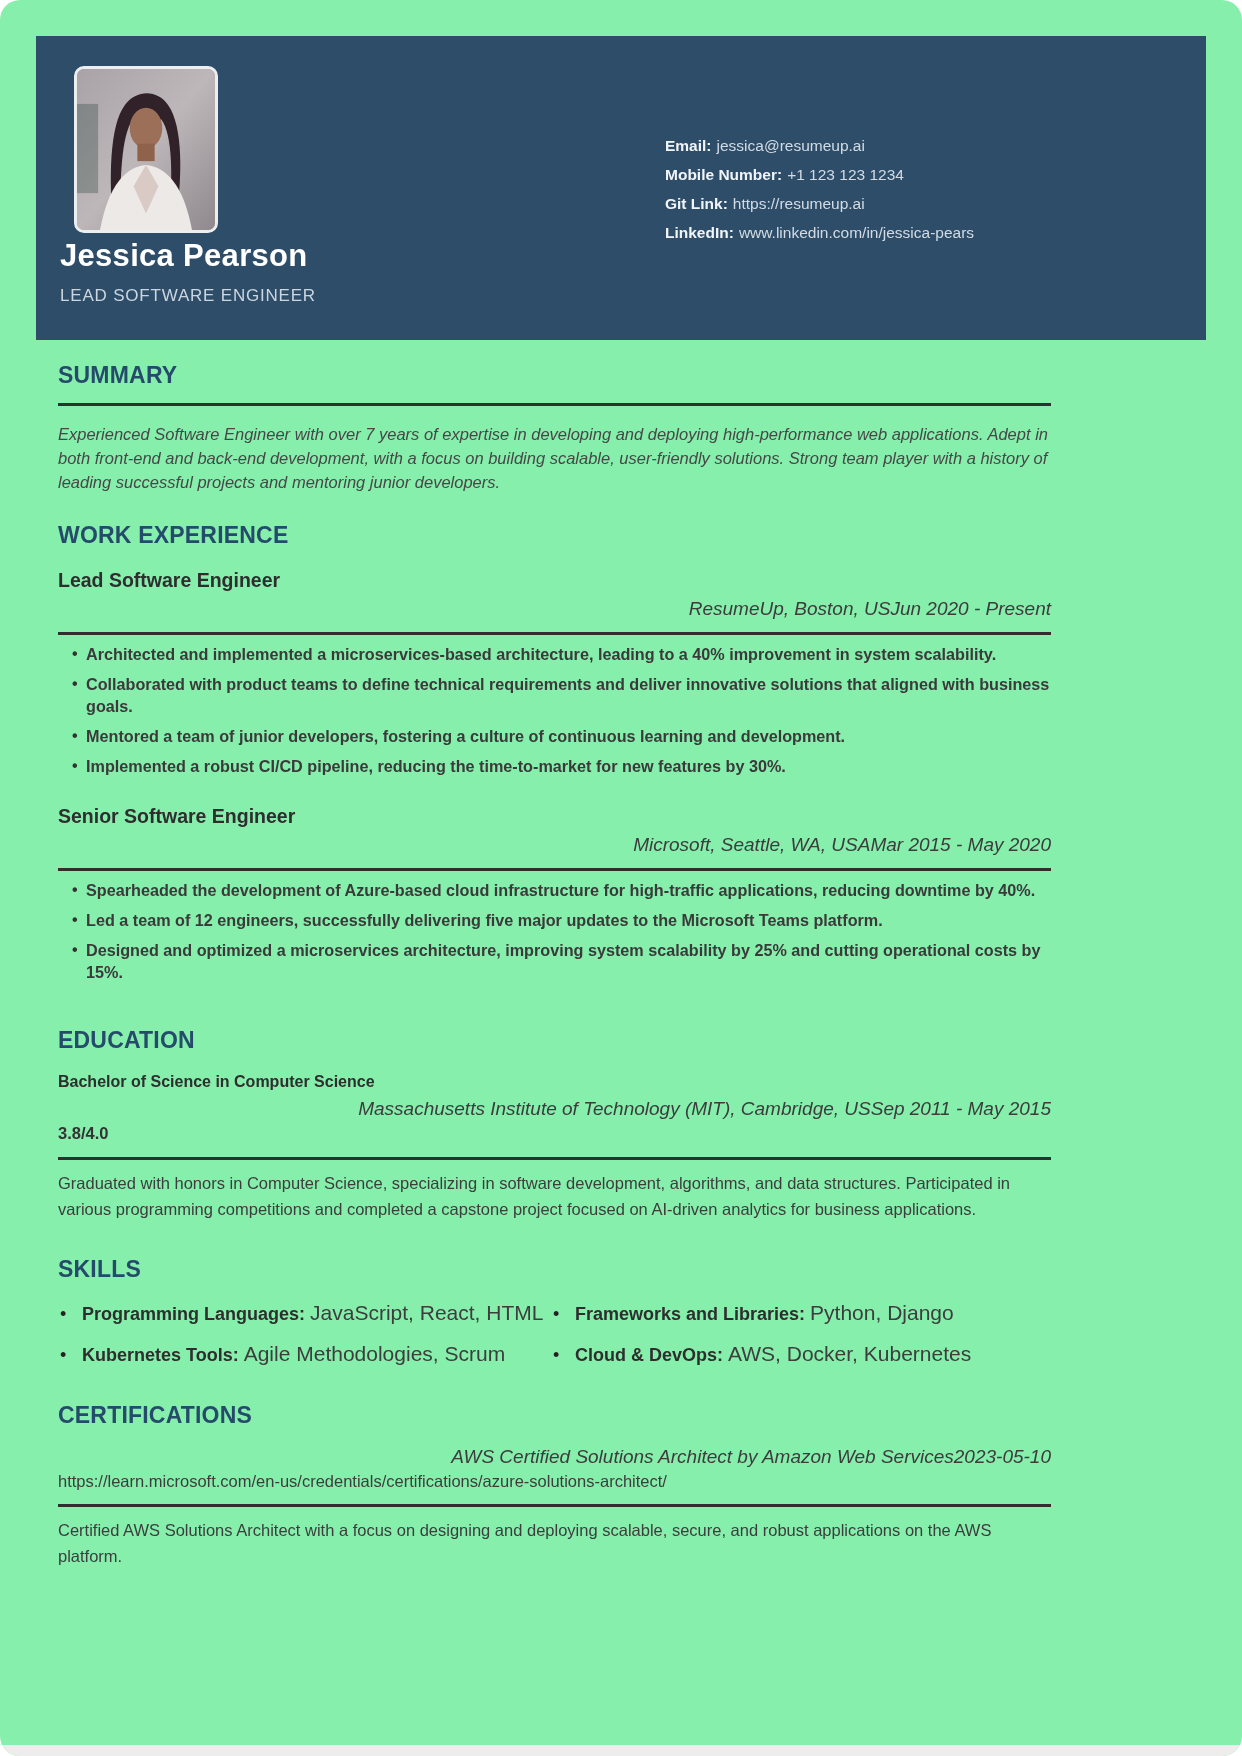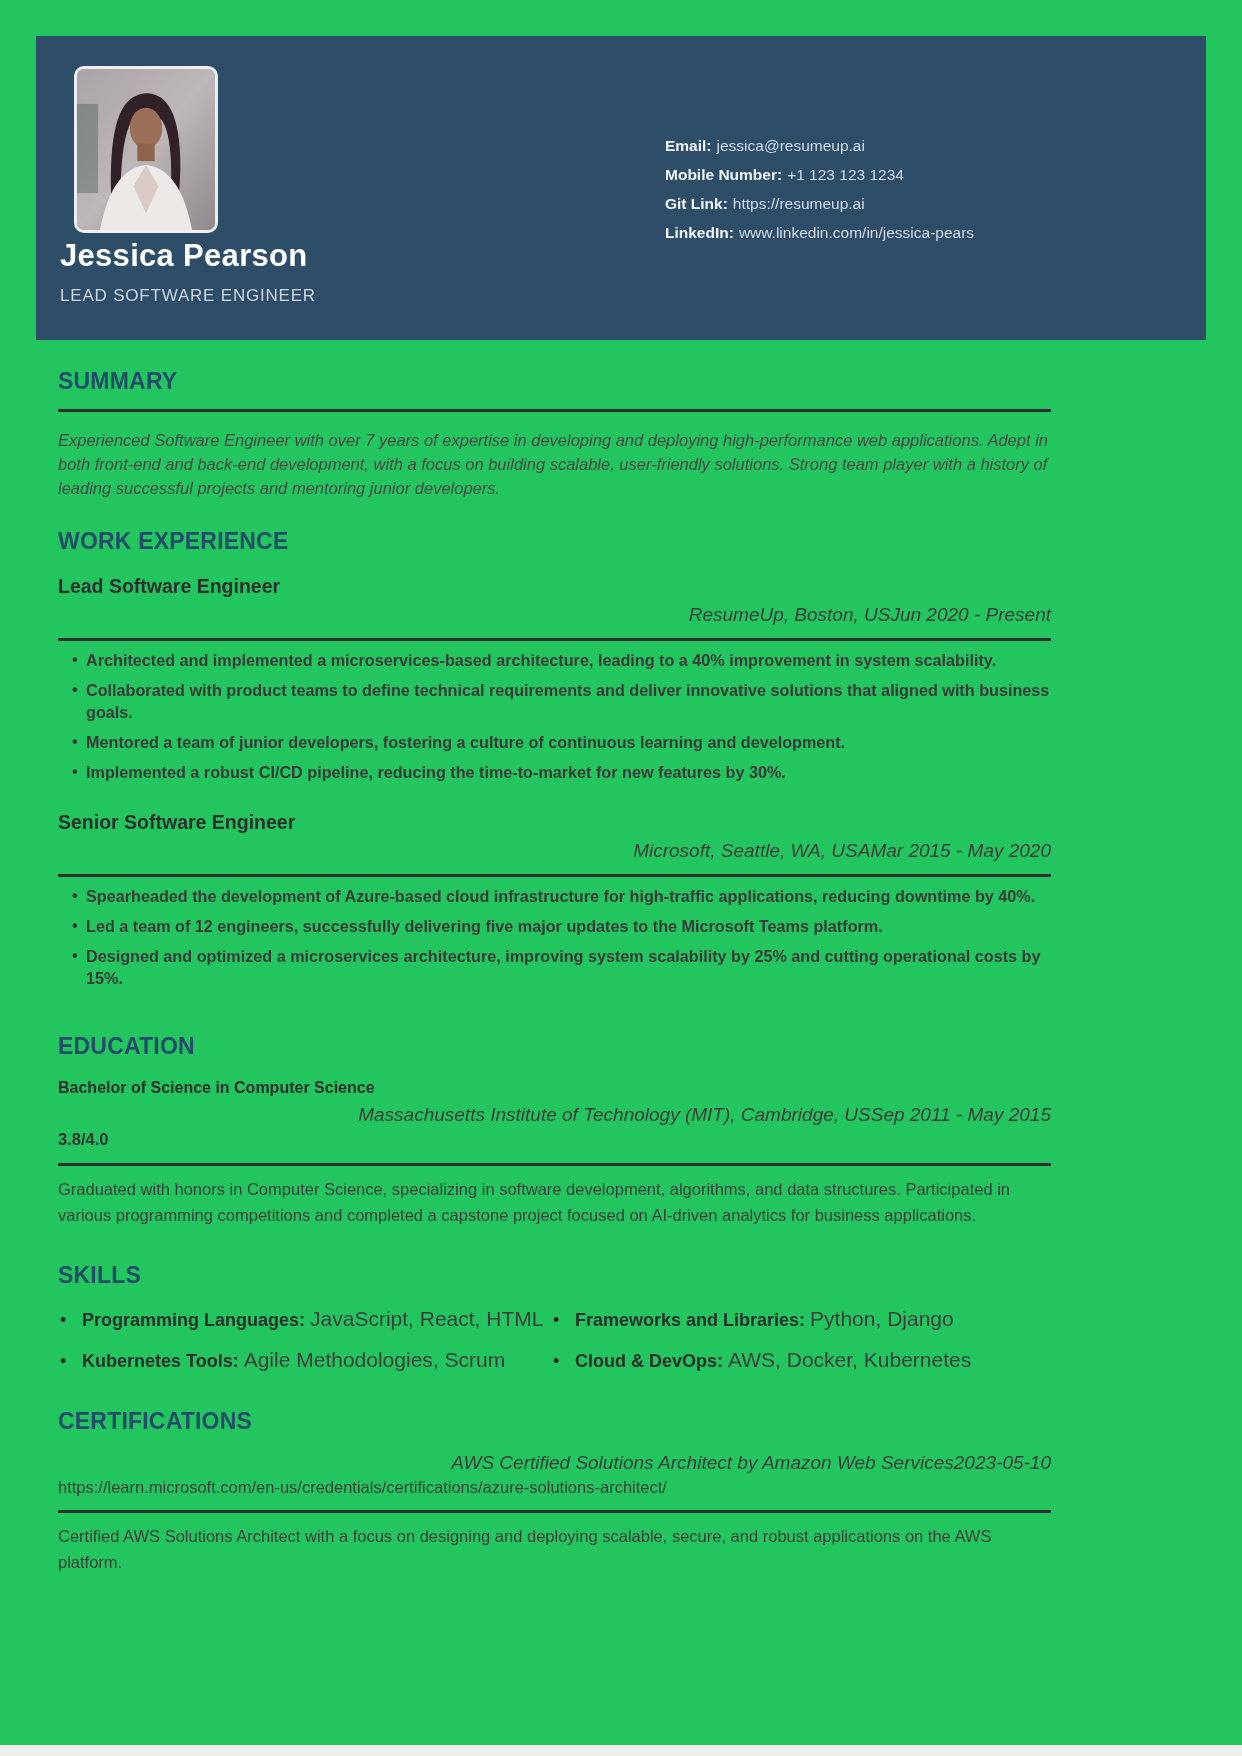--- a/index.html
+++ b/index.html
@@ -1,37 +1,37 @@
 <!DOCTYPE html>
 <html><head>
 <meta charset="utf-8">
 <style>
   * { margin:0; padding:0; box-sizing:border-box; }
   html,body { background:#fff; }
   body { font-family:"Liberation Sans", sans-serif; color:#3d3d3d; }
-  .page { position:relative; width:1242px; height:1756px; background:#22c55e; overflow:hidden; }
+  .page { position:relative; width:1242px; height:1756px; background:#86efac; overflow:hidden;border-radius:20px; }
 
   
   .hdr { position:absolute; left:36px; top:36px; width:1170px; height:304px; background:#2e4d69; }
   .photo { position:absolute; left:38px; top:30px; width:144px; height:167px;
            border:3px solid #eceef0; border-radius:10px; overflow:hidden; background:#b3adb0; }
   .photo svg { display:block; width:100%; height:100%; }
   .person-name { position:absolute; left:24px; top:202px; font-size:31px; font-weight:700; color:#ffffff; letter-spacing:0.3px; }
   .person-title { position:absolute; left:24px; top:250px; font-size:17px; font-weight:400; color:#ccd6df; letter-spacing:0.8px; }
   .contact { position:absolute; left:629px; top:95px; }
   .contact-row { font-size:15.5px; line-height:29px; color:#d3dce4; }
   .contact-row b { color:#f2f5f8; font-weight:700; }
   .contact-row .cv { margin-left:5px; }
 
   
   .content { position:absolute; left:58px; top:340px; width:993px; }
   h2.sec { font-size:23px; line-height:27px; font-weight:700; color:#254b6b; letter-spacing:0.2px; }
   .rule { border:0; border-top:3px solid #2f2f2f; height:0; }
 
-  .sec-summary h2 { margin-top:28px; }
+  .sec-summary h2 { margin-top:22px; }
   .sec-summary .rule { margin-top:14px; }
   .summary-text { margin-top:16px; font-style:italic; font-size:16.5px; line-height:24px; color:#474747; }
 
   .sec-work h2 { margin-top:28px; }
   .job { margin-top:20px; }
   .job + .job { margin-top:28px; }
   .job-title { font-size:19.5px; font-weight:700; color:#2e2e2e; line-height:23px; }
   .row-between { display:flex; justify-content:flex-end; align-items:baseline; }
   .job-company, .job-dates { margin-top:5px; font-style:italic; font-size:19px; color:#3c3c3c; line-height:23px; }
   .job .rule { margin-top:12px; }

